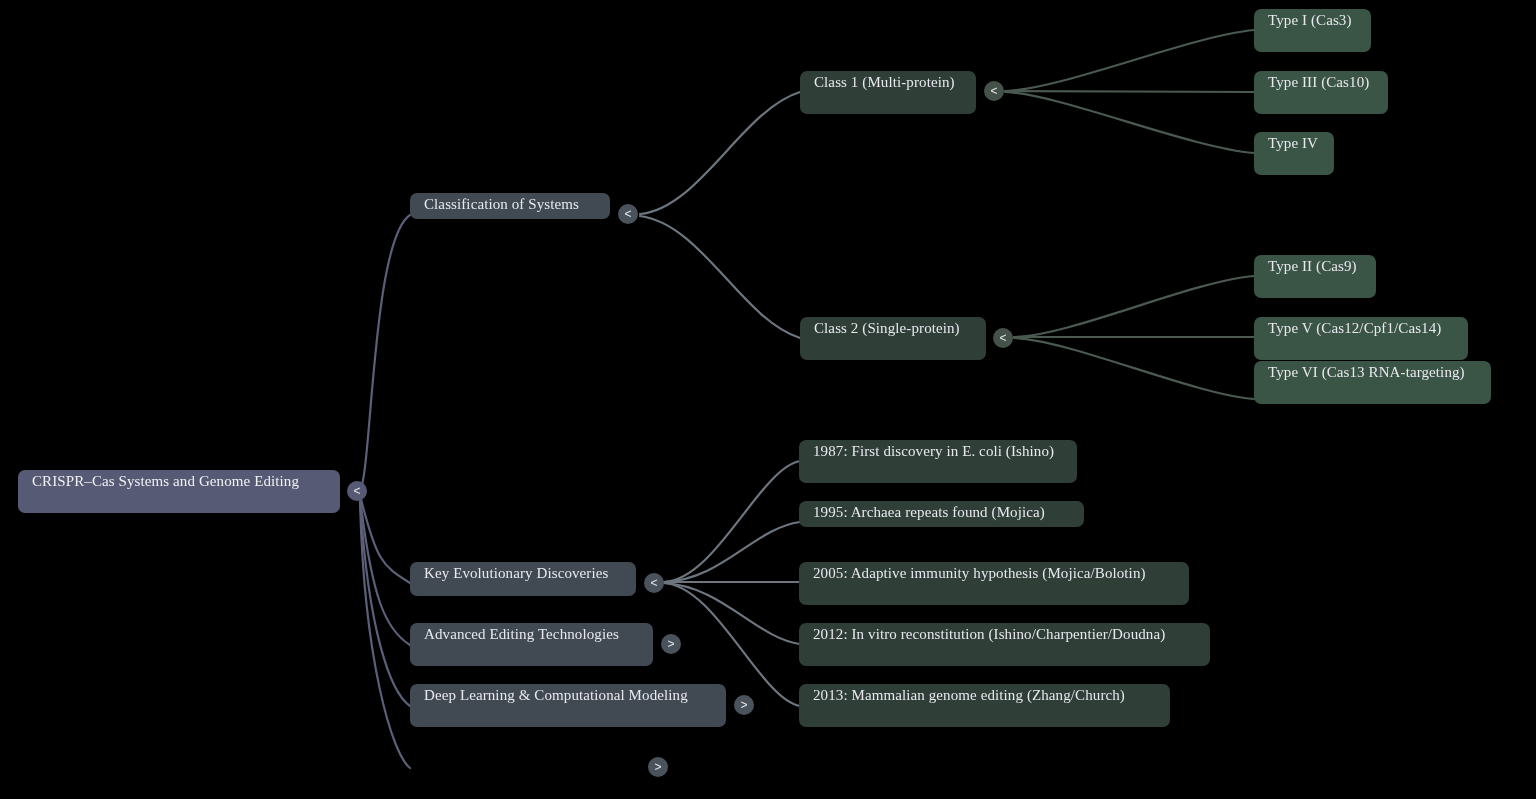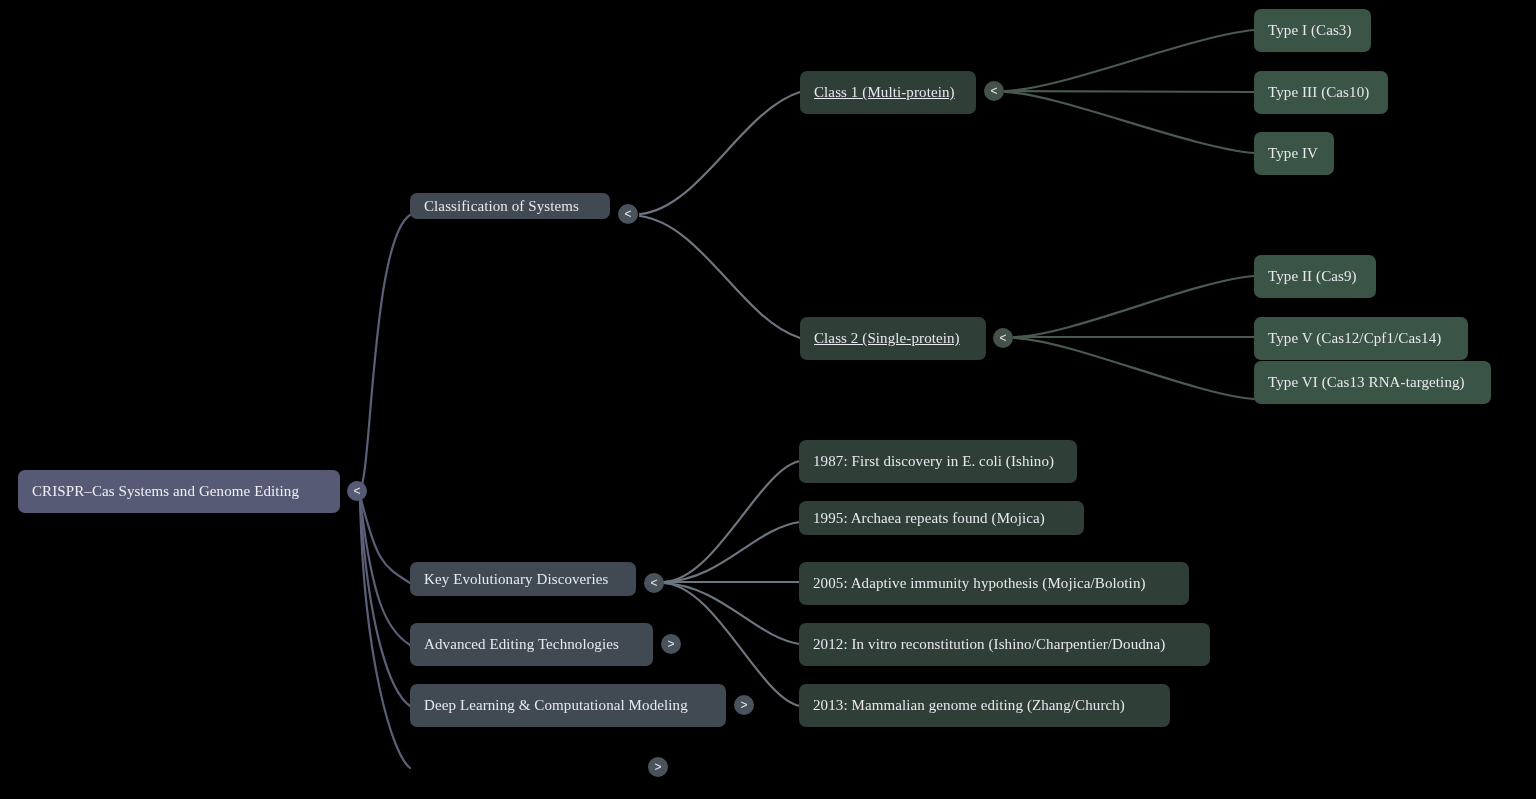--- a/index.html
+++ b/index.html
@@ -25,38 +25,37 @@
     left: 0; top: 0;
     width: 1536px;
     height: 799px;
     pointer-events: none;
   }
   .node {
     position: absolute;
     box-sizing: border-box;
     border-radius: 7px;
     display: flex;
-    align-items: center;
+    align-items: flex-start;
     color: #e8e8ef;
     font-size: 15px;
     line-height: 1;
     white-space: nowrap;
-    padding: 12px 14px;
+    padding: 4px 14px;
     letter-spacing: 0.1px;
   }
   .node.root {
     background: #565a74;
     color: #f0f0f5;
   }
   .node.branch {
     background: #414a52;
   }
   .node.class {
     background: #2f3e37;
-    text-decoration: underline;
   }
   .node.leaf {
     background: #3a5445;
   }
   .node.event {
     background: #2f3e37;
   }
   .toggle {
     position: absolute;
     width: 20px;
@@ -186,21 +185,21 @@
   <div class="node leaf" style="left:1254px; top:317px; width:214px; height:43px;">
     <span>Type V (Cas12/Cpf1/Cas14)</span>
   </div>
   <div class="node leaf" style="left:1254px; top:361px; width:237px; height:43px;">
     <span>Type VI (Cas13 RNA-targeting)</span>
   </div>
 
   <div class="node event" style="left:799px; top:440px; width:278px; height:43px;">
     <span>1987: First discovery in E. coli (Ishino)</span>
   </div>
-  <div class="node event" style="left:799px; top:501px; width:285px; height:34px;">
+  <div class="node event" style="left:799px; top:501px; width:285px; height:26px;">
     <span>1995: Archaea repeats found (Mojica)</span>
   </div>
   <div class="node event" style="left:799px; top:562px; width:390px; height:43px;">
     <span>2005: Adaptive immunity hypothesis (Mojica/Bolotin)</span>
   </div>
   <div class="node event" style="left:799px; top:623px; width:411px; height:43px;">
     <span>2012: In vitro reconstitution (Ishino/Charpentier/Doudna)</span>
   </div>
   <div class="node event" style="left:799px; top:684px; width:371px; height:43px;font-family:Liberation Serif, serif;">
     <span>2013: Mammalian genome editing (Zhang/Church)</span>

